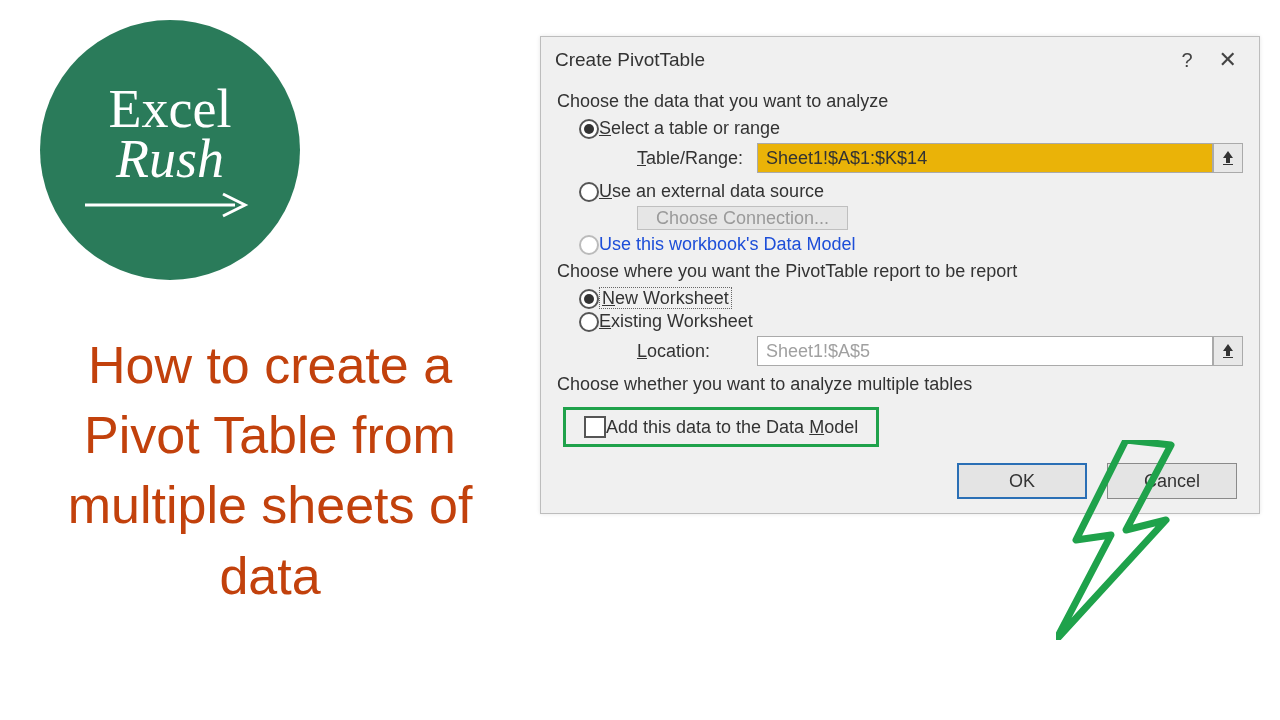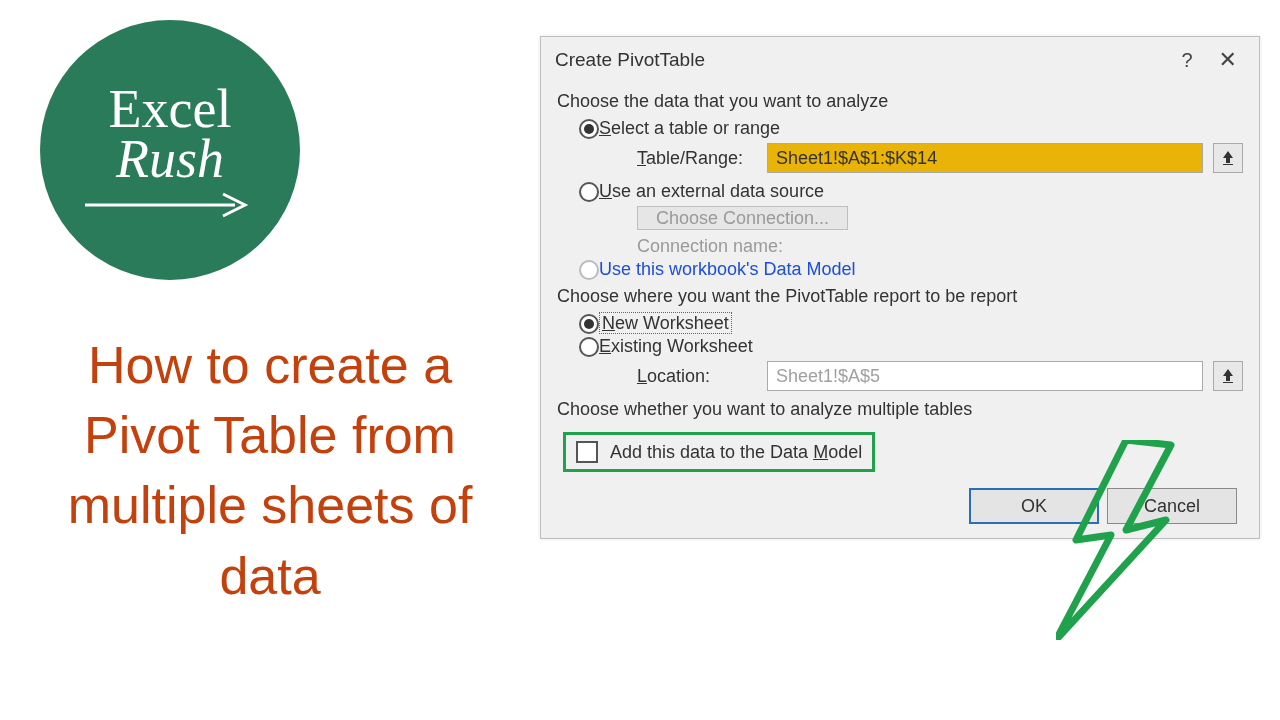--- a/index.html
+++ b/index.html
@@ -126,21 +126,20 @@
     background: #333;
   }
   .opt-text { }
   .opt-text.disabled { color: #1d4ed8; }
   .dotted { border: 1px dotted #666; padding: 0 2px; }
 
   .field-row {
     display: flex;
     align-items: center;
     margin: 4px 0 8px 80px;
-    gap: 10px;
   }
   .field-label { min-width: 120px; }
   .text-input {
     flex: 1;
     height: 30px;
     border: 1px solid #aaa;
     background: #eab308;
     padding: 0 8px;
     font-size: 18px;
     display: flex;
@@ -166,37 +165,36 @@
     color: #9a9a9a;
     padding: 0 18px;
     display: inline-flex;
     align-items: center;
   }
   .conn-name { margin: 4px 0 0 80px; color: #9a9a9a; }
 
   
   .highlight-box {
     border: 3px solid #1fa24b;
-    padding: 6px 10px;
-    display: inline-flex;
-    align-items: center;
-    gap: 12px;
+    padding: 6px 18px;
+    display: inline-flex;
+    align-items: center;
     margin: 6px 0 0 6px;
   }
   .chk {
     width: 22px; height: 22px;
     border: 2px solid #555;
     background: #fff;
     flex-shrink: 0;
   }
 
   .footer-btns {
     display: flex;
     justify-content: flex-end;
-    gap: 8px;
+    gap: 20px;
     padding: 16px 6px 0 0;
   }
   .btn {
     width: 130px; height: 36px;
     border: 1px solid #8a8a8a;
     background: #e4e4e4;
     display: inline-flex;
     align-items: center;
     justify-content: center;
     font-size: 18px;
@@ -256,21 +254,20 @@
           </svg>
       </span>
     </div>
 
     <div class="opt-row">
       <span class="radio"></span>
       <span class="opt-text"><span class="u">U</span>se an external data source</span>
     </div>
 
     <div class="btn-inset">Choose Connection...</div>
-    <div class="conn-name">Connection name:</div>
 
     <div class="opt-row">
       <span class="radio disabled"></span>
       <span class="opt-text disabled">Use this workbook's Data Model</span>
     </div>
 
     <div class="section-label">Choose where you want the PivotTable report to be report</div>
 
     <div class="opt-row">
       <span class="radio selected"></span>

